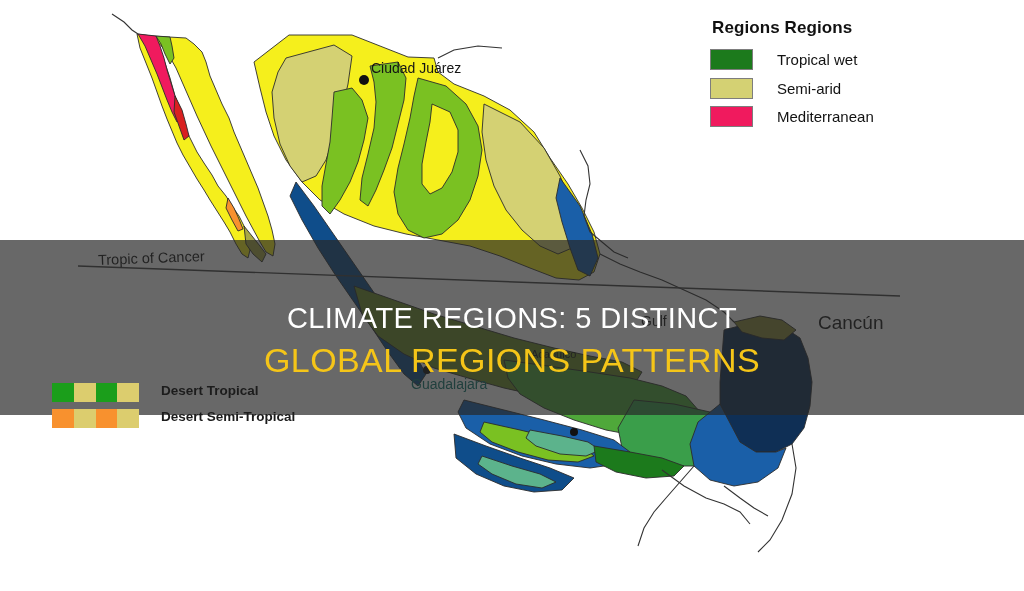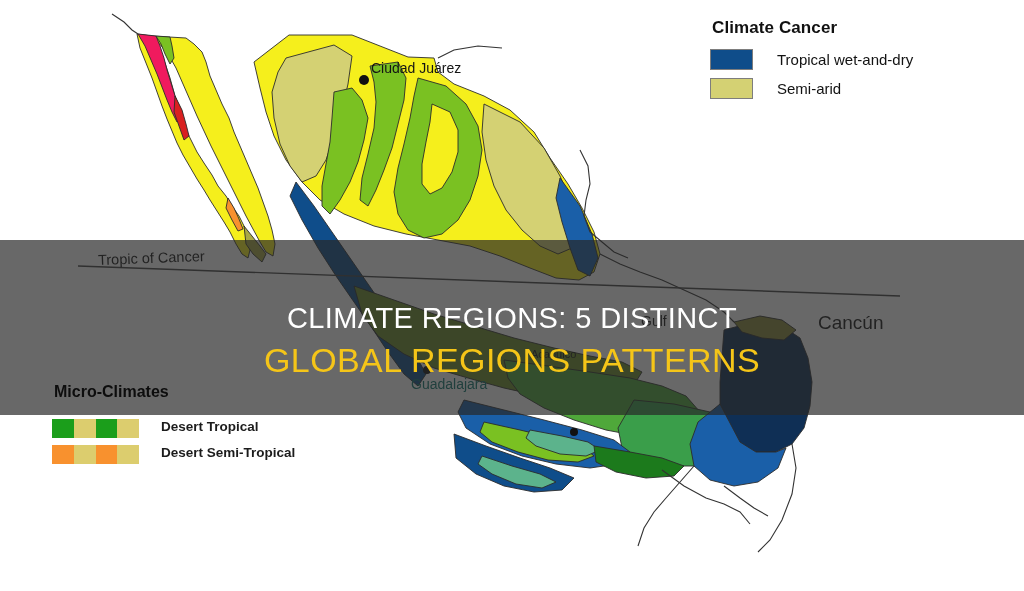--- a/index.html
+++ b/index.html
@@ -189,42 +189,45 @@
     <div style="position:absolute;left:607px;top:313px;font-size:14px;color:#161616;text-align:center;">Gulf</div>
 
     <div style="position:absolute;left:784px;top:312px;font-size:19px;color:#161616;">Cancún</div>
 
     <div style="position:absolute;left:377px;top:376px;font-size:14px;color:#0f766e;">Guadalajara</div>
 
     <div style="position:absolute;left:497px;top:348px;font-size:11px;color:#161616;">Acapulco</div>
   </div>
 
   <div id="climate-legend">
-    <div class="legend-title">Climate Cancer</div>
-
+    <div class="legend-title">Regions Regions</div>
 
     <div class="legend-row">
-      <div class="legend-swatch" style="background:#0f4d8a;"></div>
-      <div class="legend-label">Tropical wet-and-dry</div>
-    </div>
+      <div class="legend-swatch" style="background:#1c7a1c;"></div>
+      <div class="legend-label">Tropical wet</div>
+    </div>
+
 
     <div class="legend-row">
       <div class="legend-swatch" style="background:#d4d173;"></div>
       <div class="legend-label">Semi-arid</div>
     </div>
 
 
 
 
+    <div class="legend-row">
+      <div class="legend-swatch" style="background:#f01a5e;"></div>
+      <div class="legend-label">Mediterranean</div>
+    </div>
   </div>
 
   <div id="overlay-band"></div>
 
   <div id="micro-legend">
-    <div class="micro-title">Micro-Climates</div>
 
     <div class="micro-row">
       <div class="micro-swatch">
         <span style="background:#1b9e1b;"></span>
           <span style="background:#dccd6e;"></span>
         <span style="background:#1b9e1b;"></span>
           <span style="background:#dccd6e;"></span>
       </div>
       <div class="micro-label">Desert Tropical</div>
     </div>

